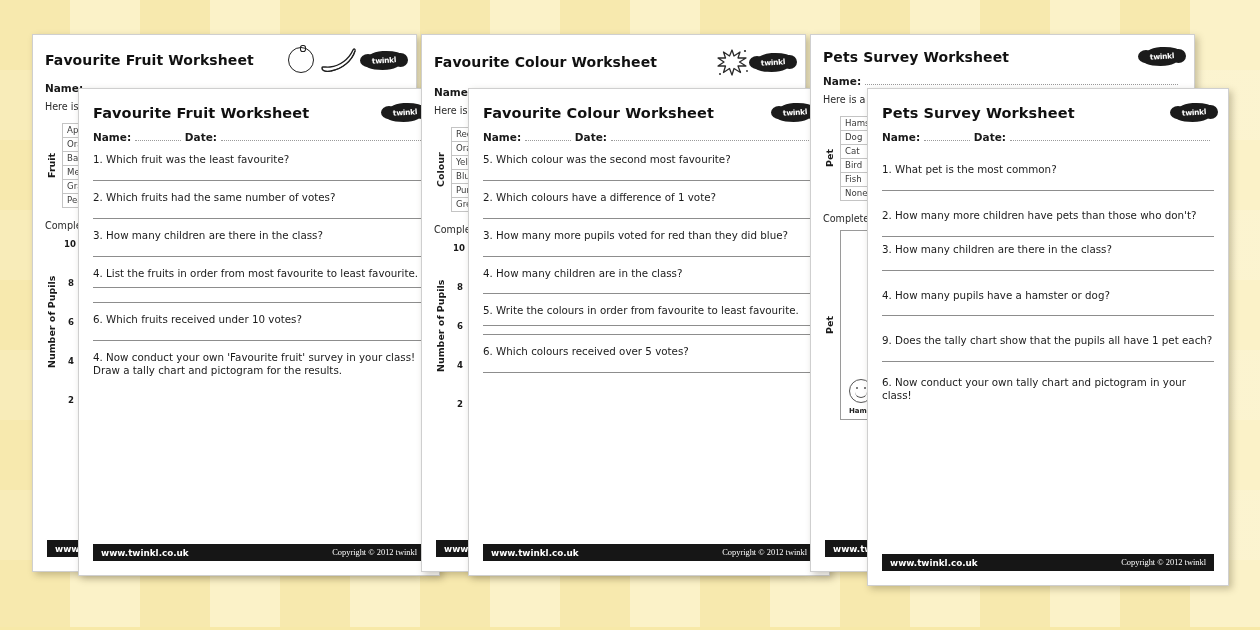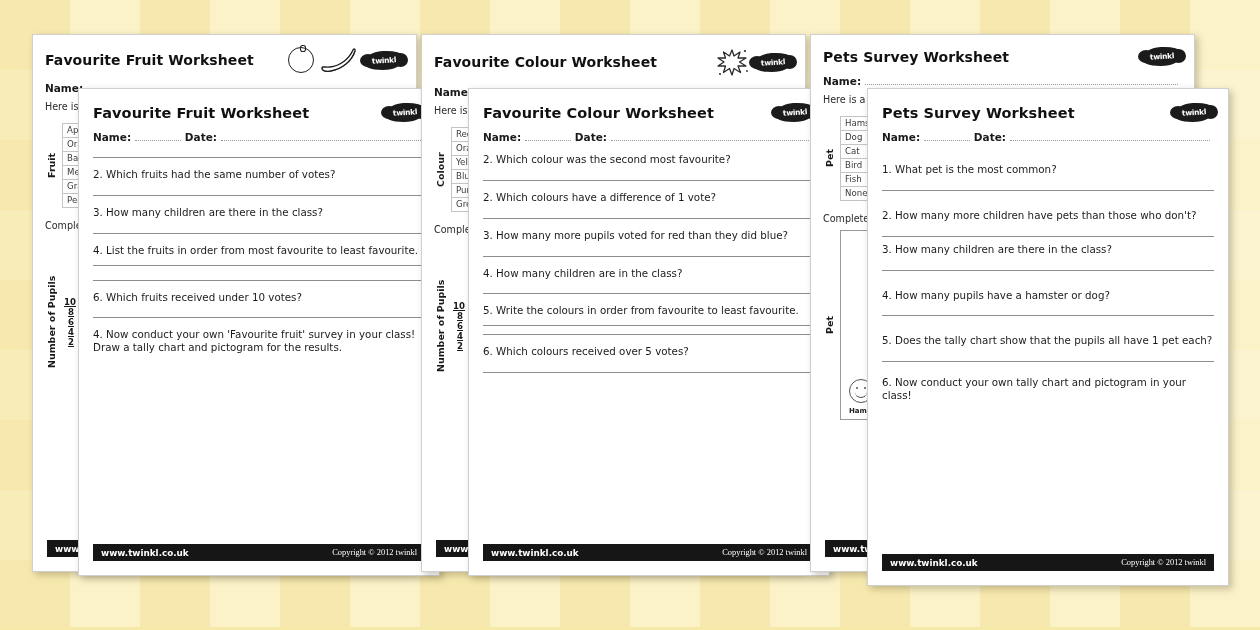--- a/index.html
+++ b/index.html
@@ -219,26 +219,25 @@
   }
   .smiley::before { left: 6px; }
   .smiley::after  { right: 6px; }
   .smiley .mouth {
     position: absolute; left: 5px; top: 11px;
     width: 12px; height: 7px;
     border-bottom: 1.4px solid #555;
     border-radius: 0 0 10px 10px;
   }
   .yaxis-nums {
-    display: flex; flex-direction: column; justify-content: center;
+    display: flex; flex-direction: column; justify-content: space-between;
     font-size: 8.6px; font-weight: bold; color: #1a1a1a;
     padding: 2px 2px;
     text-align: right;
     width: 14px;
-    text-decoration: underline;
   }
   .bars-box { border: 1px solid #9a9a9a; width: 186px; height: 170px; }
 
   
   .icon-orange {
     width: 26px; height: 26px;
     border: 1.6px solid #1f1f1f;
     border-radius: 50%;
     position: relative;
   }
@@ -372,20 +371,21 @@
 
       <div class="namedate">
         <span class="lbl">Name:</span>
         <span class="dots"></span>
         <span class="lbl">Date:</span>
         <span class="dots short"></span>
       </div>
 
       <div class="qlist">
         <div class="qblock">
+          <div class="q">1. Which fruit was the least favourite?</div>
           <div class="ansline"></div>
         </div>
         <div class="qblock">
           <div class="q">2. Which fruits had the same number of votes?</div>
           <div class="ansline"></div>
         </div>
         <div class="qblock">
           <div class="q">3. How many children are there in the class?</div>
           <div class="ansline"></div>
         </div>
@@ -510,21 +510,21 @@
 
       <div class="namedate">
         <span class="lbl">Name:</span>
         <span class="dots"></span>
         <span class="lbl">Date:</span>
         <span class="dots short"></span>
       </div>
 
       <div class="qlist">
         <div class="qblock">
-          <div class="q">2. Which colour was the second most favourite?</div>
+          <div class="q">5. Which colour was the second most favourite?</div>
           <div class="ansline"></div>
         </div>
         <div class="qblock">
           <div class="q">2. Which colours have a difference of 1 vote?</div>
           <div class="ansline"></div>
         </div>
         <div class="qblock">
           <div class="q">3. How many more pupils voted for red than they did blue?</div>
           <div class="ansline"></div>
         </div>
@@ -654,21 +654,21 @@
         </div>
         <div class="qblock" style="margin-bottom:18px;">
           <div class="q">3. How many children are there in the class?</div>
           <div class="ansline"></div>
         </div>
         <div class="qblock" style="margin-bottom:18px;">
           <div class="q">4. How many pupils have a hamster or dog?</div>
           <div class="ansline"></div>
         </div>
         <div class="qblock" style="margin-bottom:14px;">
-          <div class="q">5. Does the tally chart show that the pupils all have 1 pet each?</div>
+          <div class="q">9. Does the tally chart show that the pupils all have 1 pet each?</div>
           <div class="ansline"></div>
         </div>
         <div class="qblock">
           <div class="q">6. Now conduct your own tally chart and pictogram in your class!</div>
         </div>
       </div>
 
       <div class="ws-footer">
         <span>www.twinkl.co.uk</span>
         <span class="copy">Copyright © 2012 twinkl</span>

